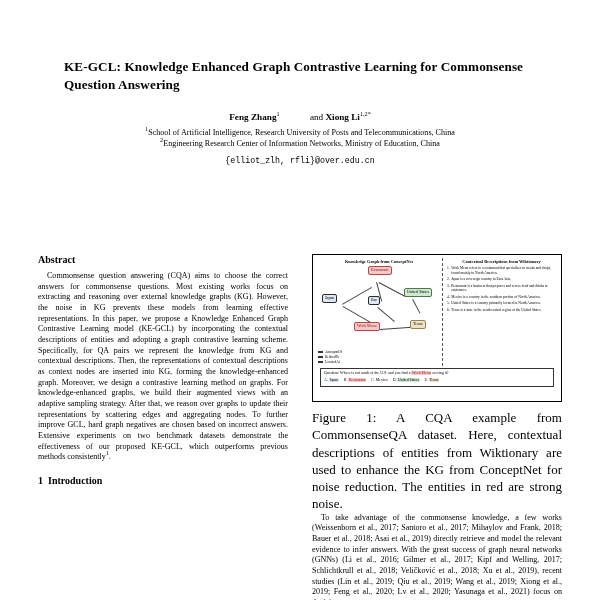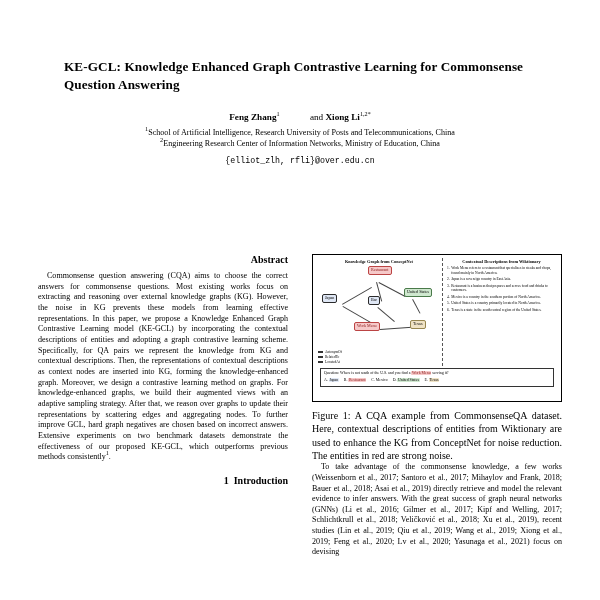--- a/index.html
+++ b/index.html
@@ -69,27 +69,27 @@
     width: 250px;
     top: 0;
     bottom: 0;
   }
   .col-left { left: 38px; }
   .col-right { left: 312px; }
 
   .sec-head {
     font-size: 10px;
     font-weight: bold;
-    text-align: right;
+    text-align: left;
     margin: 0 0 6px 0;
   }
   .sec-head-left {
     font-size: 10px;
     font-weight: bold;
-    text-align: right;
+    text-align: left;
     margin: 12px 0 5px 0;
   }
   p.body {
     font-size: 8.05px;
     line-height: 1.325;
     text-align: justify;
     margin: 0 0 5px 0;
     text-indent: 9px;
     hyphens: auto;
   }
@@ -183,21 +183,21 @@
     line-height: 1.45;
   }
   .qbox .choices {
     margin-top: 1.5px;
     display: flex;
     gap: 5px;
     justify-content: flex-start;
     flex-wrap: wrap;
   }
   .fig-caption {
-    font-size: 10px;
+    font-size: 13px;
     line-height: 1.33;
     text-align: justify;
     margin-top: 7px;
   }
   .fig-caption .lbl { font-weight: normal; }
 </style>
 </head>
 <body>
 
 <div class="page">

